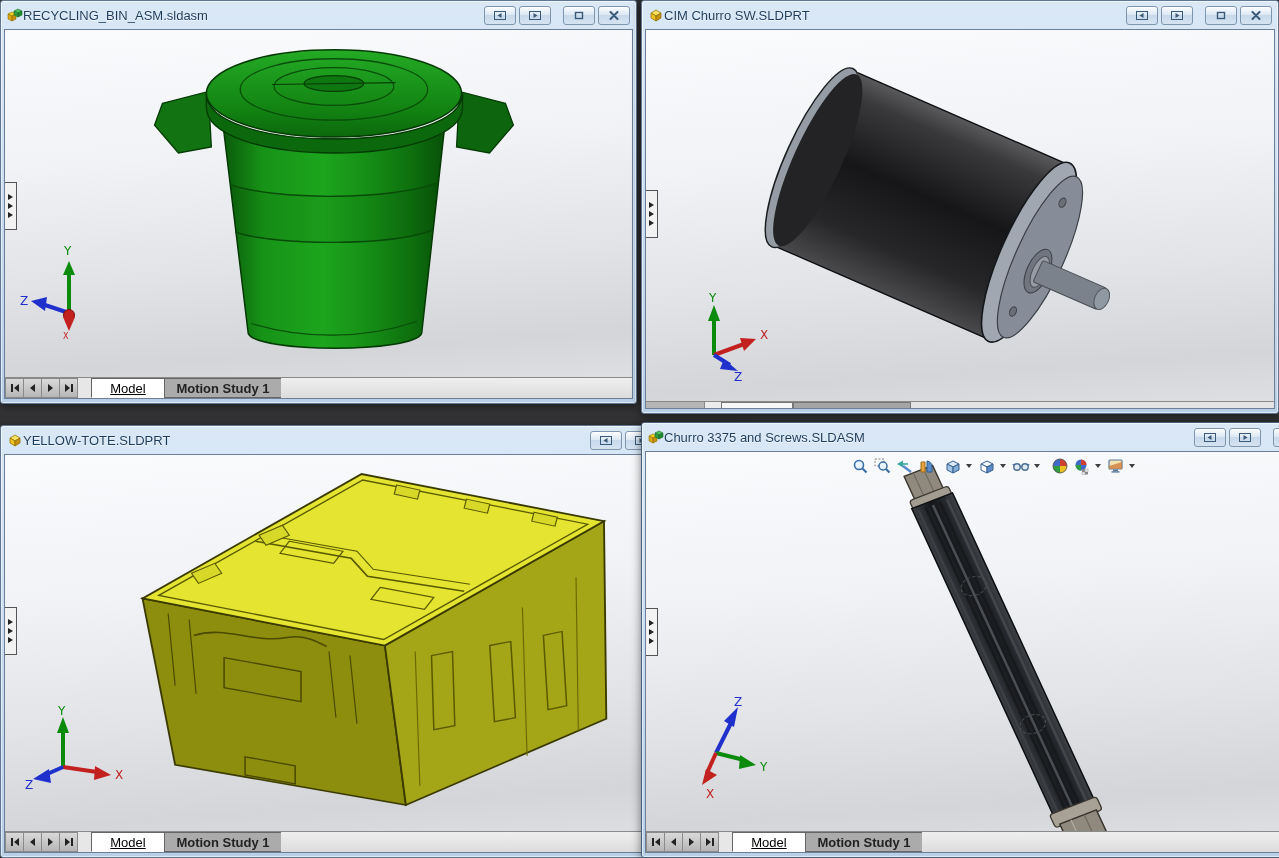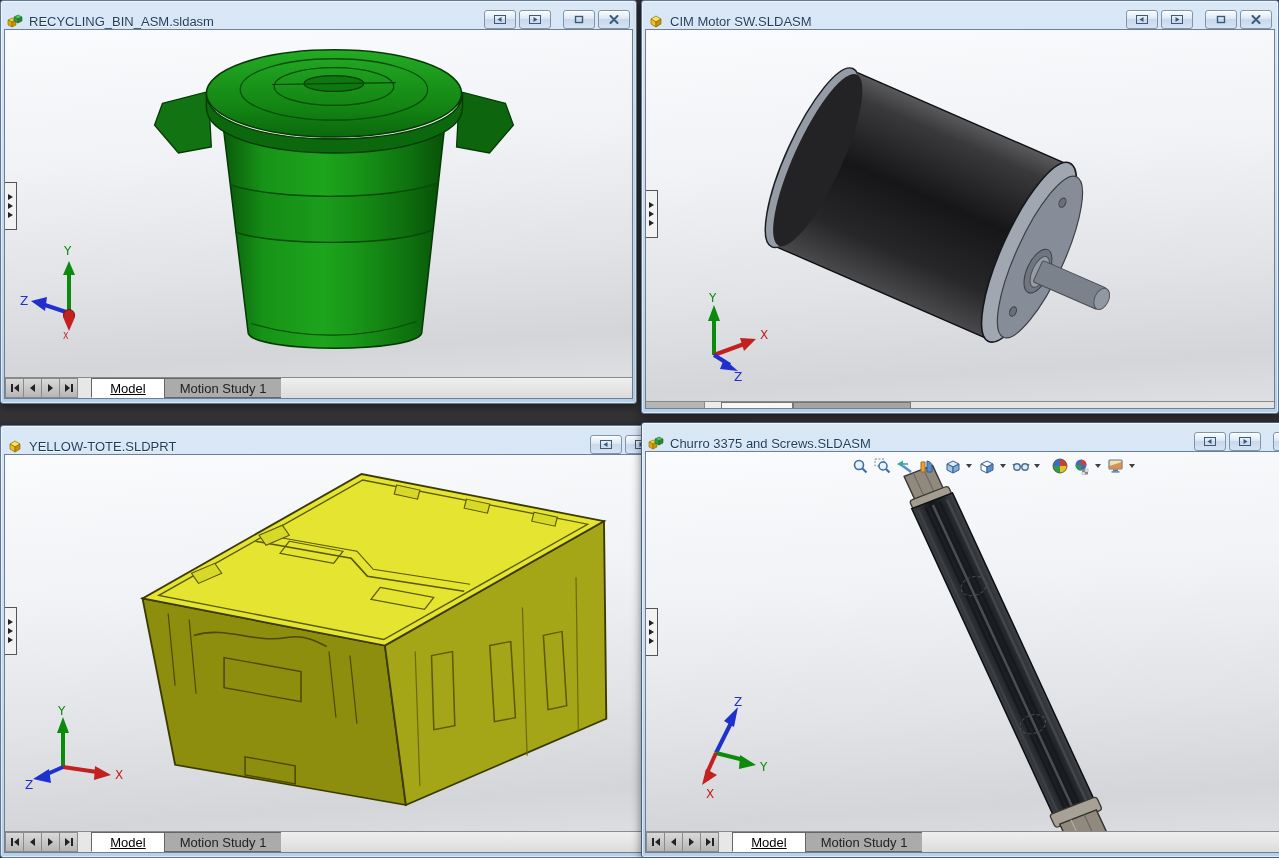--- a/index.html
+++ b/index.html
@@ -5,21 +5,21 @@
   html,body{margin:0;padding:0}
   body{width:1279px;height:858px;position:relative;overflow:hidden;background:#333336;
        font-family:"Liberation Sans",sans-serif;}
   
   .sw-window{position:absolute;display:flex;flex-direction:column;
     border:1px solid #5f7792;border-radius:3px;
     background:linear-gradient(#dae8f6,#b9cfe6);
     box-shadow:0 2px 10px rgba(0,0,0,.5), inset 0 0 0 1px rgba(255,255,255,.55);
     padding:0 3px 4px;box-sizing:border-box}
   .sw-window.active{border-color:#44607e;z-index:6}
-  .titlebar{height:28px;flex:0 0 28px;display:flex;align-items:flex-end;gap:6px;
+  .titlebar{height:28px;flex:0 0 28px;display:flex;align-items:center;
     padding:0 3px;font-size:13px;color:#1e3d5c;white-space:nowrap}
   .title-text{flex:0 1 auto;overflow:hidden;text-overflow:ellipsis;text-shadow:0 1px 0 rgba(255,255,255,.7)}
   .titlebar .spacer{flex:1}
   .winbtns{display:flex;align-items:center;gap:3px}
   .wbtn{width:30px;height:17px;border:1px solid #7d95ad;border-radius:3px;
     background:linear-gradient(#fbfdfe,#dde8f3 45%,#c8d9ec 50%,#d6e3f1);
     display:flex;align-items:center;justify-content:center;color:#3a5a7a;
     box-shadow:inset 0 1px 0 #fff}
   .wbtn.gap{margin-left:9px}
   .wbtn.close-red{background:linear-gradient(#f2a797,#dd6b57 45%,#c4452f 50%,#cf573e);
@@ -38,21 +38,21 @@
   .tabbar{flex:0 0 20px;display:flex;align-items:stretch;background:#e7e7e7;
     border-top:1px solid #8a8a8a;font-size:13px}
   .navbtn{width:17px;border:1px solid #8a8a8a;margin-right:-1px;
     background:linear-gradient(#d9d9d9,#b6b6b6);display:flex;align-items:center;justify-content:center;gap:1px}
   .tri-l{width:0;height:0;border-right:5px solid #222;border-top:4px solid transparent;border-bottom:4px solid transparent}
   .tri-r{width:0;height:0;border-left:5px solid #222;border-top:4px solid transparent;border-bottom:4px solid transparent}
   .bar-v{width:2px;height:8px;background:#222}
   .tab{display:flex;align-items:center;justify-content:center;padding:0 10px;border:1px solid #666;margin-right:-1px}
   .tab.model{margin-left:14px;background:#fff;font-weight:normal;color:#000;
     text-decoration:underline;min-width:52px;border-bottom:1px solid #fff}
-  .tab.motion{background:#ababab;color:#222;min-width:96px;font-weight:normal}
+  .tab.motion{background:#ababab;color:#222;min-width:96px;font-weight:bold}
   .tab-rest{flex:1;background:linear-gradient(#efefef,#dcdcdc)}
   
   .tab-sliver{flex:0 0 6px;display:flex;border-top:1px solid #8a8a8a;background:#e7e7e7}
   .sliv-nav{width:58px;background:#b5b5b5;border-right:1px solid #888}
   .sliv-gapL{width:16px;background:#ececec}
   .sliv-model{width:70px;background:#f7f7f7;border:1px solid #777;border-bottom:none}
   .sliv-motion{width:116px;background:#a5a5a5;border:1px solid #777;border-bottom:none}
   .sliv-rest{flex:1;background:#e4e4e4}
   
   .hud{position:absolute;top:2px;left:50%;transform:translateX(-50%);
@@ -184,21 +184,21 @@
   </div>
 </div>
 
 <div class="sw-window" style="left:641px;top:8;width:638px;height:414px">
   <div class="titlebar">
     <svg width="16" height="16" viewBox="0 0 16 16">
       <polygon points="3,6 8,3 13,6 8,9" fill="#f8e060" stroke="#8a6d00" stroke-width=".7"></polygon>
       <polygon points="3,6 8,9 8,14 3,11" fill="#f0c020" stroke="#8a6d00" stroke-width=".7"></polygon>
       <polygon points="8,9 13,6 13,11 8,14" fill="#c89010" stroke="#8a6d00" stroke-width=".7"></polygon>
     </svg>
-    <span class="title-text">CIM Motor SW.SLDASM</span>
+    <span class="title-text">CIM Churro SW.SLDPRT</span>
     <span class="spacer"></span>
     <div class="winbtns">
       <div class="wbtn">
           <svg width="12" height="9" viewBox="0 0 12 9">
             <rect x=".5" y=".5" width="11" height="8" fill="none" stroke="#3a5a7a"></rect>
             <polygon points="7.5,2 3.5,4.5 7.5,7" fill="#3a5a7a"></polygon>
           </svg>
         </div>
       <div class="wbtn">
           <svg width="12" height="9" viewBox="0 0 12 9">

